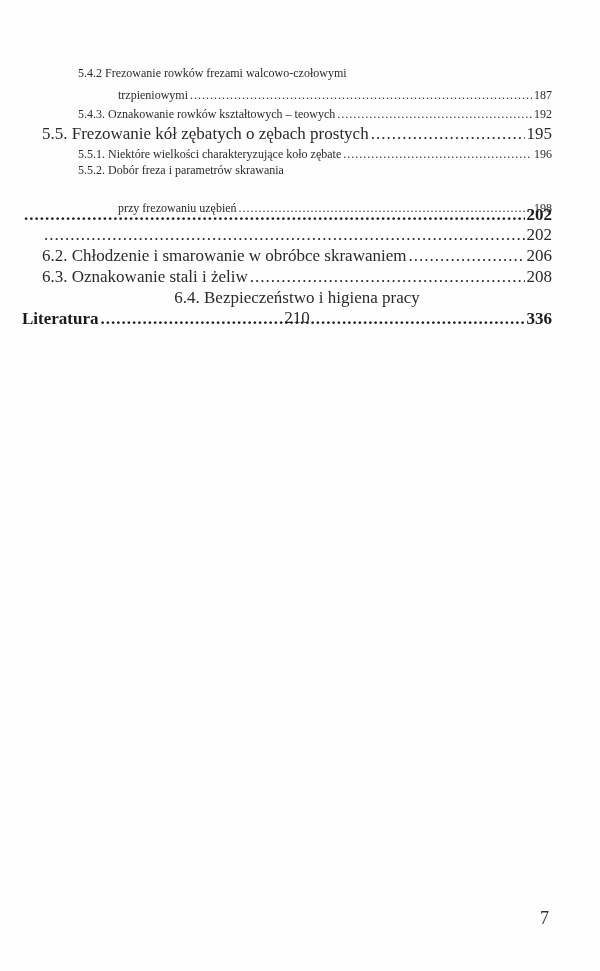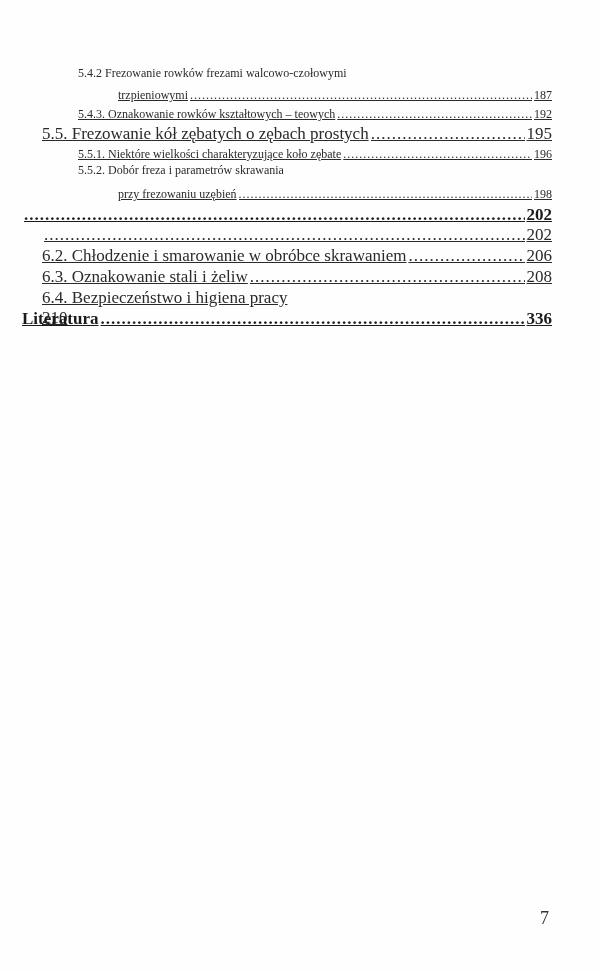--- a/index.html
+++ b/index.html
@@ -1,21 +1,21 @@
 <!DOCTYPE html>
 <html><head>
 <meta charset="utf-8">
 <style>
   html, body { margin: 0; padding: 0; }
   body {
     width: 600px; height: 971px; background: #fefefe; position: relative; overflow: hidden;
     font-family: "Liberation Serif", serif; color: #2a2a2a;
   }
   .toc { position: absolute; left: 0; top: 66px; width: 600px; }
-  .row { position: absolute; display: flex; align-items: flex-start; white-space: nowrap; height: 20px; line-height: 20px; text-decoration: underline; }
+  .row { position: absolute; display: flex; align-items: center; white-space: nowrap; height: 20px; line-height: 20px; }
   .row .t { flex: 0 0 auto; }
   .row .dots { flex: 1 1 auto; overflow: hidden; letter-spacing: 1px; margin: 0 2px; }
   .row .dots::before { content: "........................................................................................................................................................................................................"; }
   .row .p { flex: 0 0 auto; }
   .s3 { font-size: 12px; }
   .s2 { font-size: 17px; }
   .s1 { font-size: 17px; font-weight: bold; color: #1a1a1a; }
   .plain { position: absolute; white-space: nowrap; }
   .pagenum { position: absolute; left: 540px; top: 908px; font-size: 18px; color: #333; }
 </style>
@@ -43,21 +43,21 @@
     <span class="p">195</span>
   </div>
 
   <div class="row s3" style="left:78px; width:474px; top:78px;">
     <span class="t">5.5.1. Niektóre wielkości charakteryzujące koło zębate</span>
     <span class="dots"></span>
     <span class="p">196</span>
   </div>
 
   <div class="plain s3" style="left:78px; top:97px;">5.5.2. Dobór freza i parametrów skrawania</div>
-  <div class="row s3" style="left:118px; width:434px; top:118px;">
+  <div class="row s3" style="left:118px; width:434px; top:132px;">
     <span class="t">przy frezowaniu uzębień</span>
     <span class="dots"></span>
     <span class="p">198</span>
   </div>
 
   <div class="row s1" style="left:22px; width:530px; top:139px;">
     <span class="dots"></span>
     <span class="p">202</span>
   </div>
 

